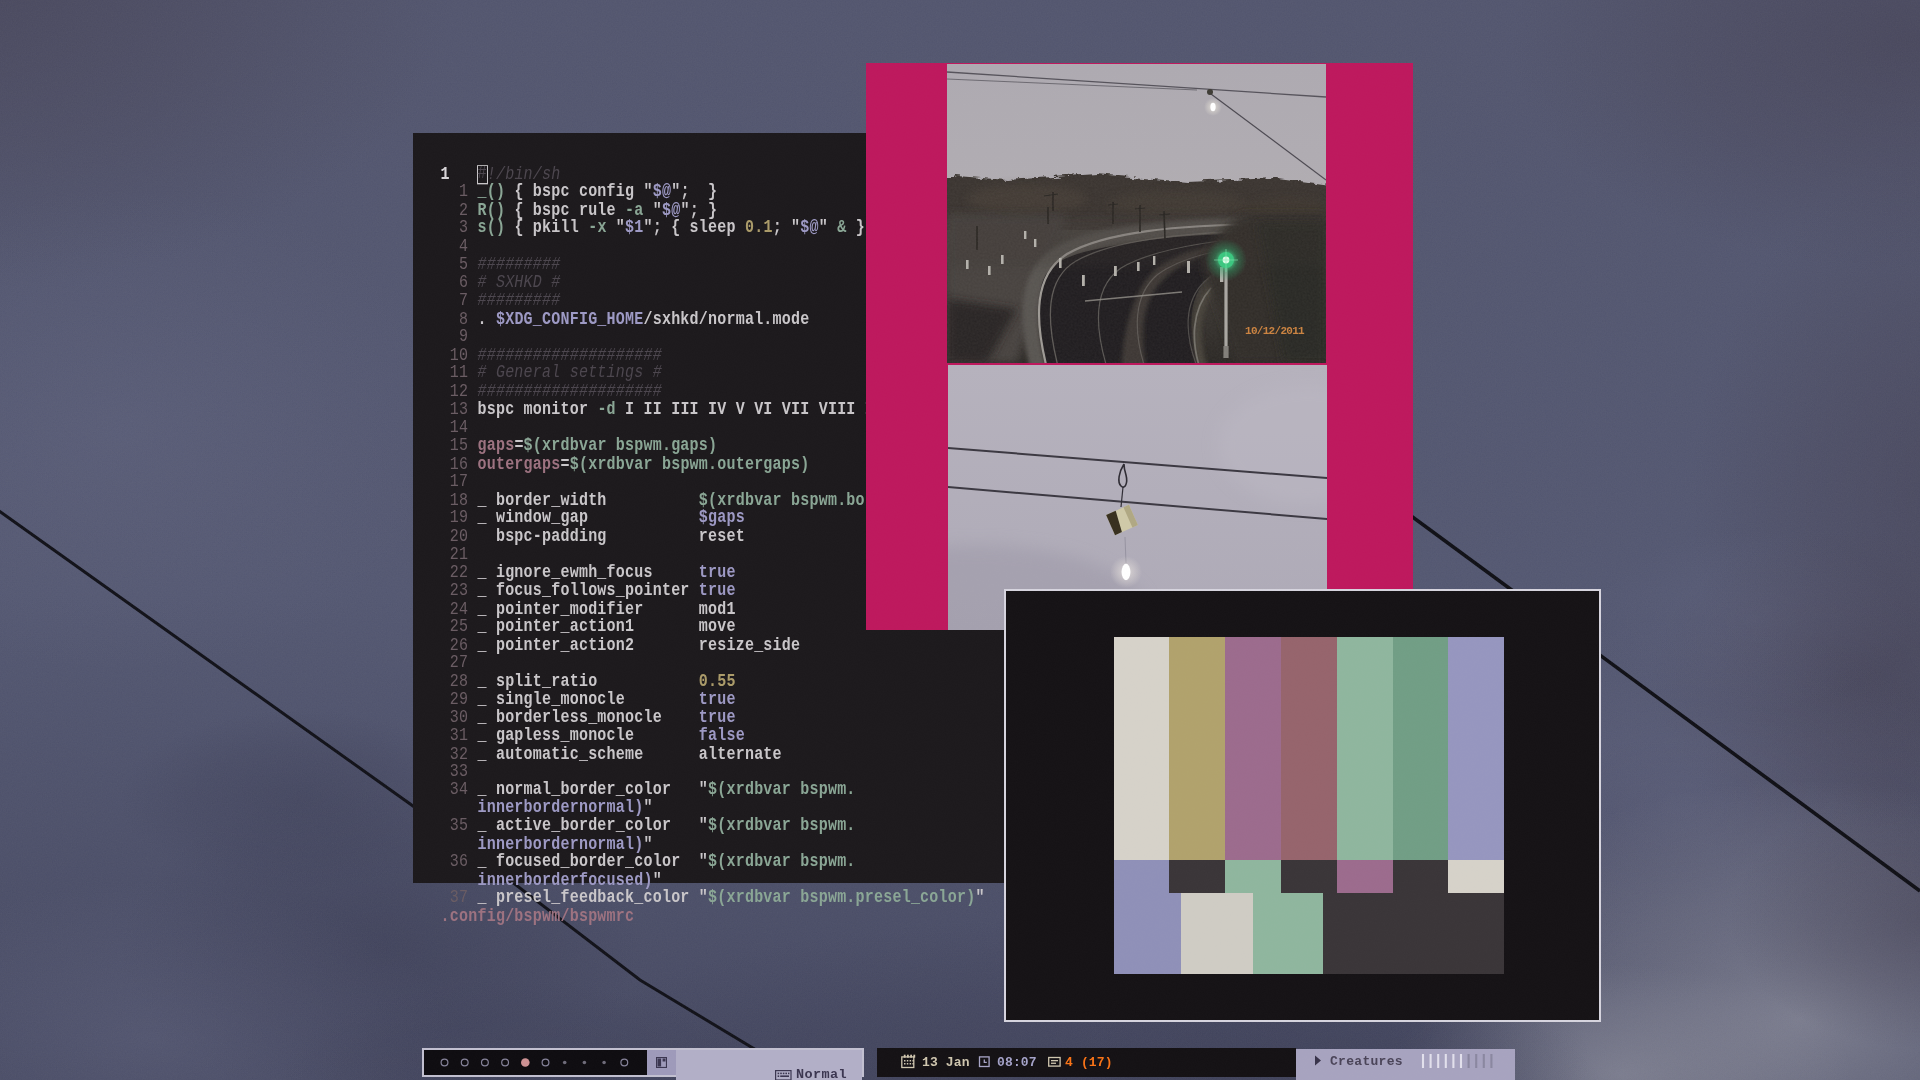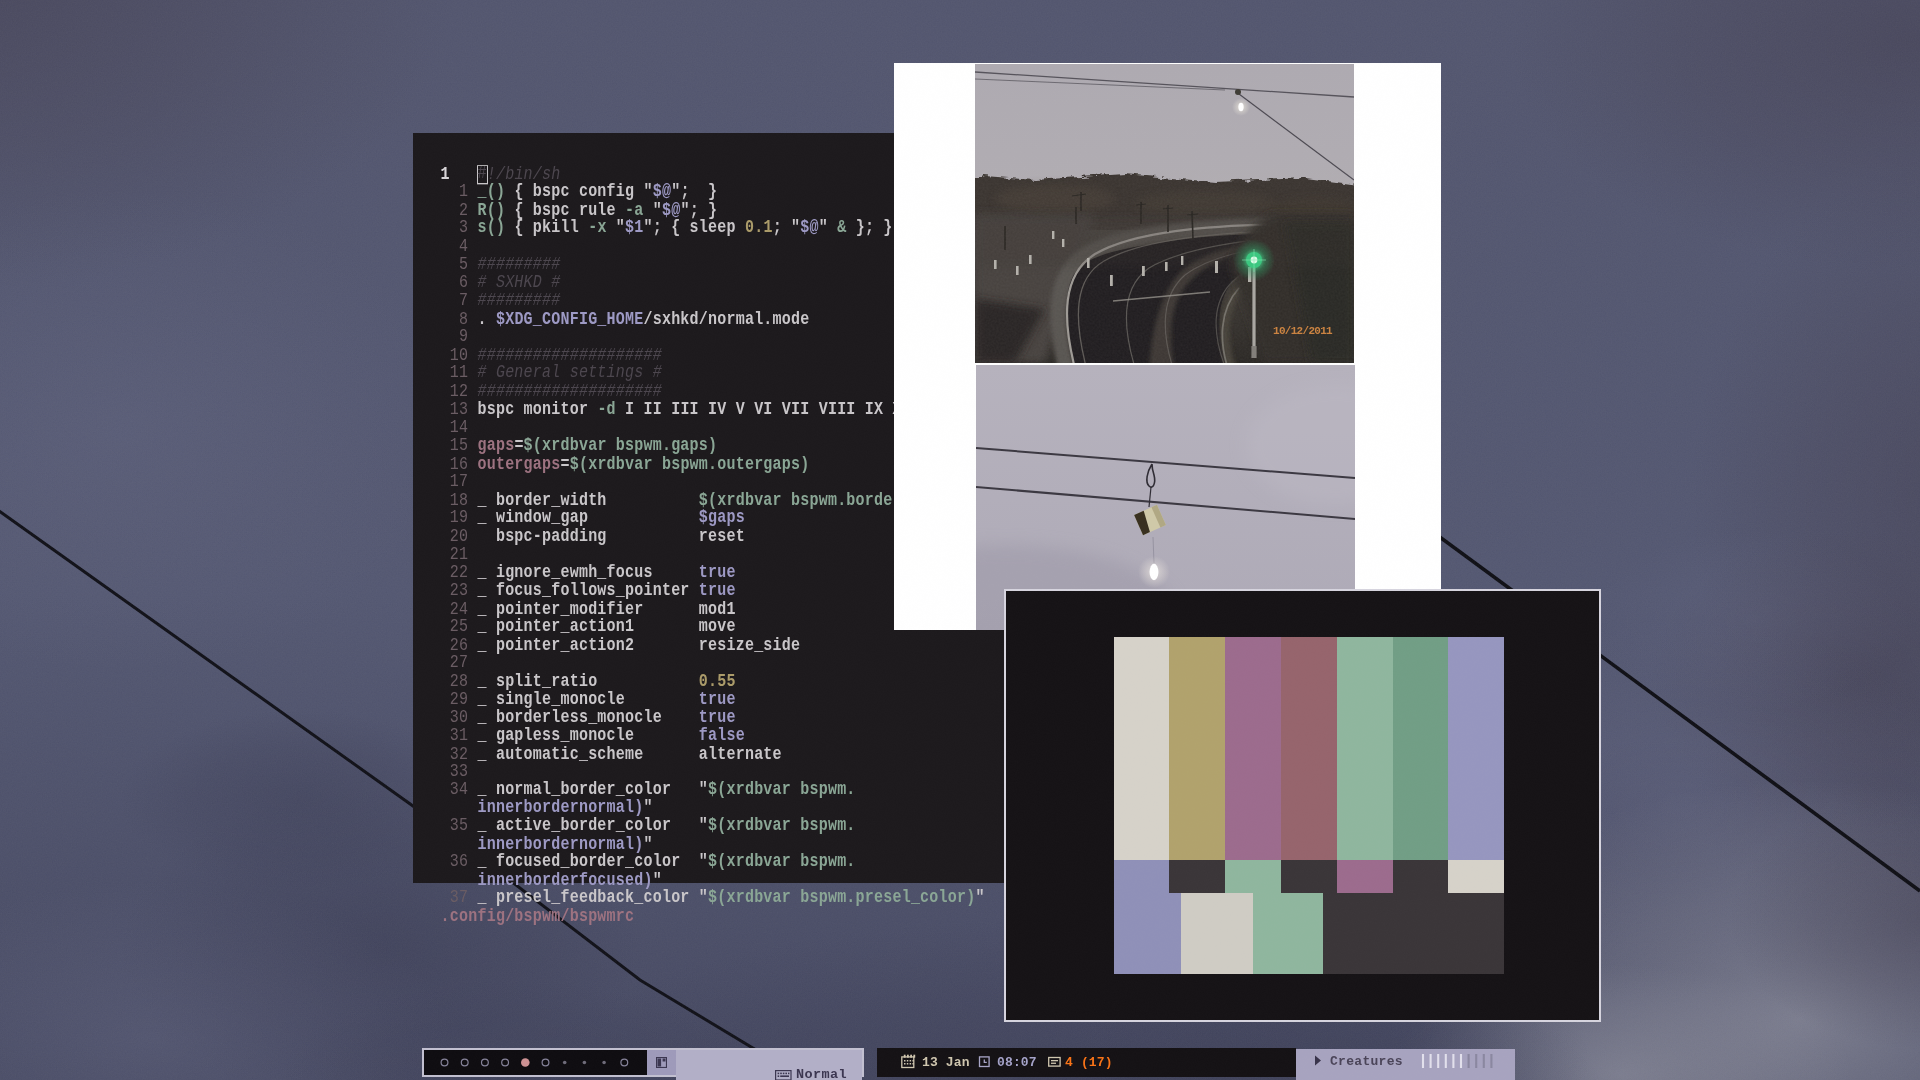--- a/index.html
+++ b/index.html
@@ -9,21 +9,21 @@
 #term{position:absolute;left:413px;top:133px;width:593px;height:750px;background:#1c191c;}
 #term pre{position:absolute;left:27.6px;top:33px;margin:0;font:700 15px/14.48px "Liberation Mono",monospace;letter-spacing:.22px;color:#c9c6c9;transform:scaleY(1.25);transform-origin:0 0;}
 .c{color:#4c464e;font-style:italic;font-weight:400;}
 .n{color:#6a5c63;font-weight:400;}
 .cur{color:#d8d5d8;}
 .g{color:#8aa695;}
 .v{color:#9d99c4;}
 .y{color:#ab9b69;}
 .r{color:#9d7280;}
 .curs{box-shadow:0 0 0 1px #c8c5c8;font-style:normal;display:inline-block;transform:scaleY(0.96);}
-#photowin{position:absolute;left:894px;top:63px;width:547px;height:567px;background:#ffffff;}
+#photowin{position:absolute;left:866px;top:63px;width:547px;height:567px;background:#be185d;}
 #palette{position:absolute;left:1003.5px;top:588.5px;width:597px;height:433px;background:#151215;border:2px solid #d6d4de;}
 #tcard{left:108px;top:46px;width:390.5px;height:337px;}
 .bar{top:0;width:56.5px;height:223.5px;}
 .mid{top:223.5px;width:56.5px;height:33px;}
 .bot{top:256.5px;height:80.5px;}
 #wsgroup{left:422px;top:1048px;width:442px;height:29px;background:#b2afc7;border:2px solid #c2c0d0;}
 #wsblack{left:0;top:0;width:223px;height:25px;background:#0e0c10;}
 #layoutseg{left:223px;top:0;width:29px;height:25px;background:#9e9aba;}
 #normalseg{left:252px;top:12px;width:186px;height:25px;background:#b2afc7;padding-left:18px;}
 #normaltext{position:absolute;left:120px;top:5px;font:700 13.5px/15px "Liberation Mono",monospace;color:#3b3650;letter-spacing:.4px;}

